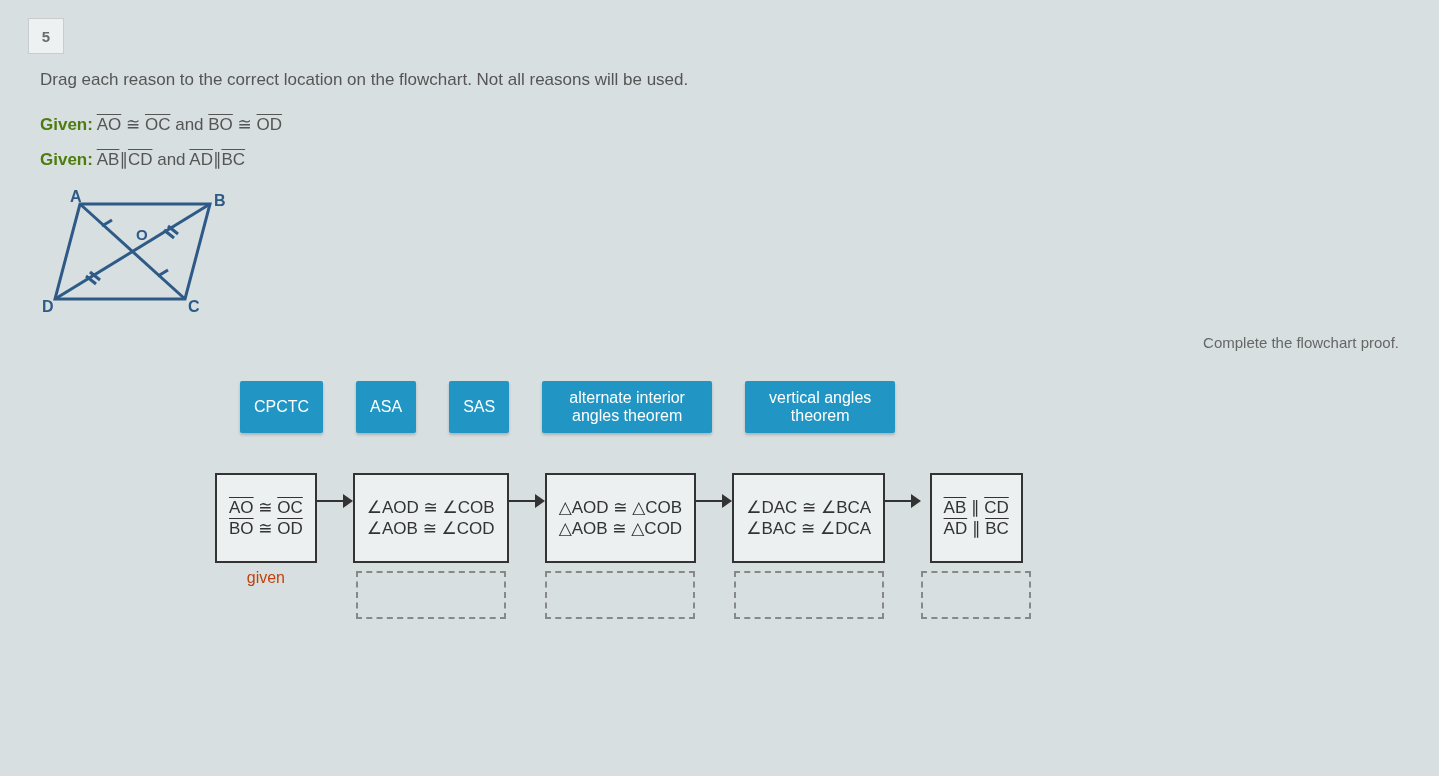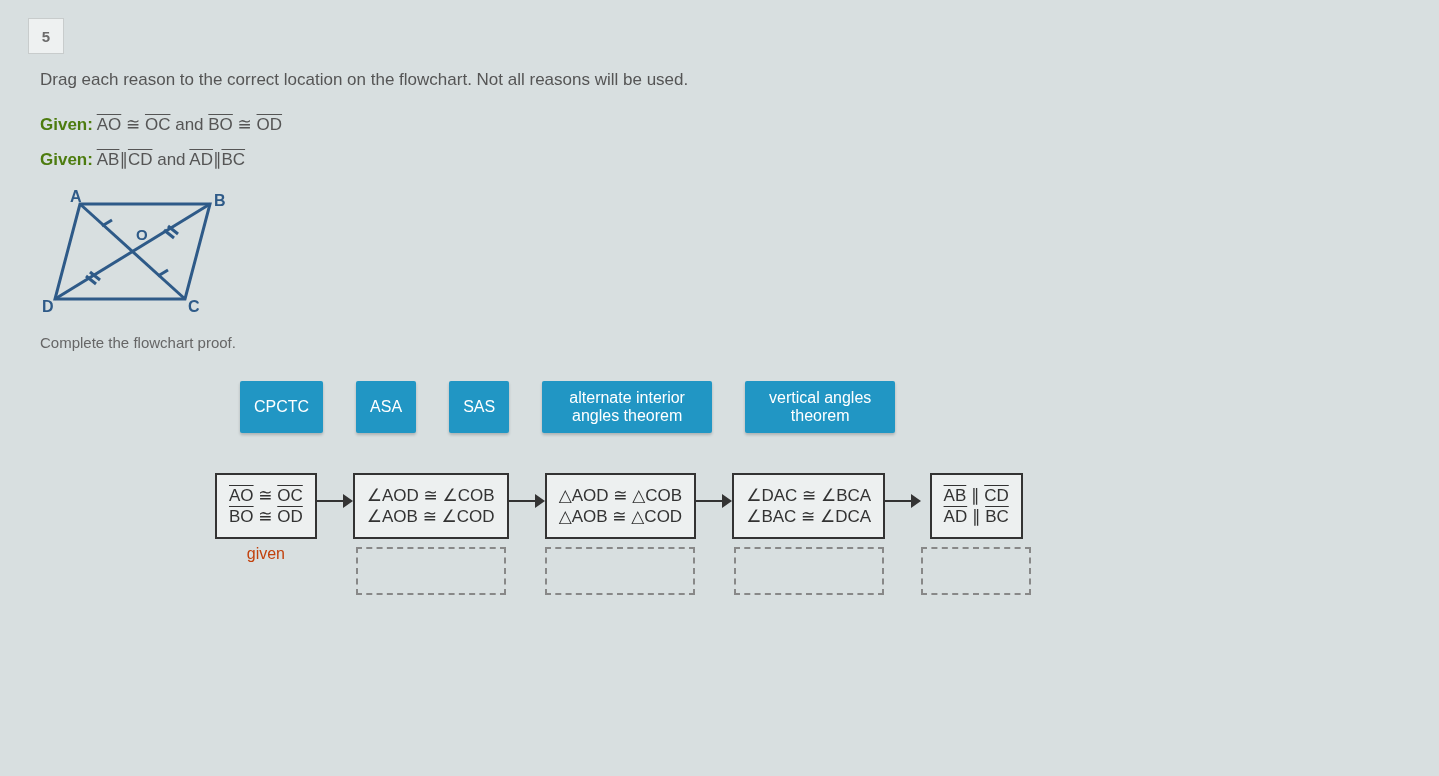--- a/index.html
+++ b/index.html
@@ -46,20 +46,21 @@
     .given-prove b { color: #4d7c0f; }
     .seg { text-decoration: overline; margin-top: 32px; }
     .figure {
       margin: 12px 0 6px;
     }
     .flowchart-label {
       font-size: 15px;
       color: #666;
       margin-top: 4px;
       margin-bottom: 30px;
+      text-align: right;
     }
     .tiles-row {
       display: flex;
       gap: 33px;
       align-items: stretch;
       margin-left: 200px;
       margin-bottom: 40px;
     }
     .tile {
       background: #2196c4;
@@ -82,21 +83,21 @@
       margin-left: 175px;
     }
     .flow-col {
       display: flex;
       flex-direction: column;
       align-items: center;
     }
     .flow-box {
       border: 2px solid #333;
       background: #edf0f0;
-      padding: 10px 12px;
+      padding: 22px 12px;
       font-size: 17px;
       color: #333;
       text-align: center;
       min-height: 52px;
       display: flex;
       flex-direction: column;
       justify-content: center;
     }
     .flow-box .line { white-space: nowrap; }
     .reason-given {

